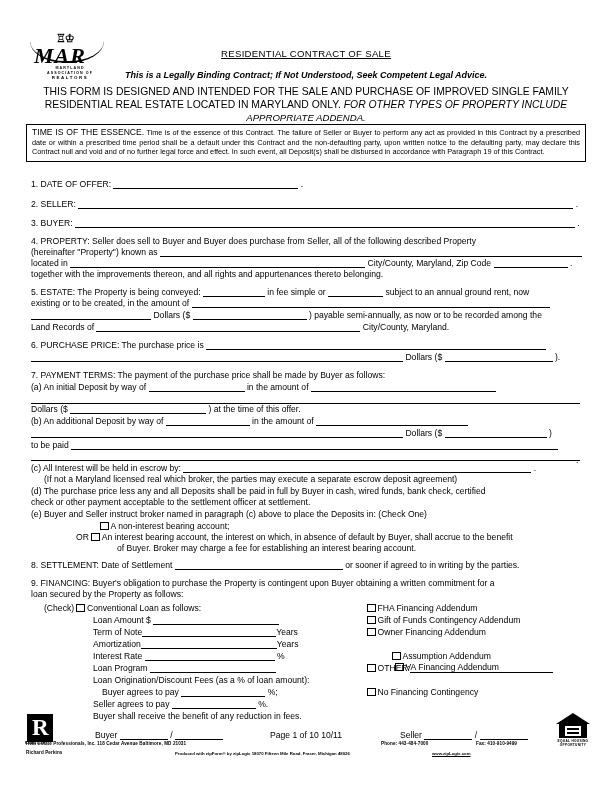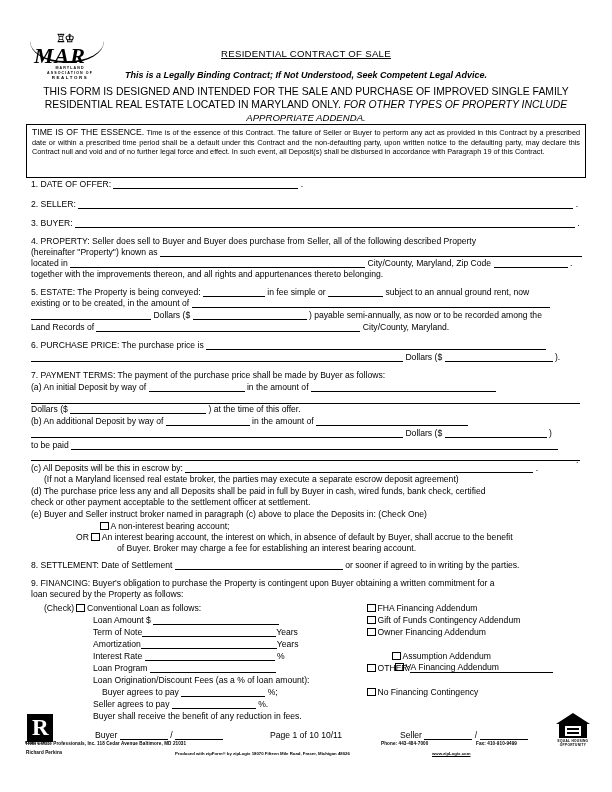--- a/index.html
+++ b/index.html
@@ -31,21 +31,21 @@
   #doc-title span{text-decoration:underline;letter-spacing:.3px;}
   #legal-advice{left:0;top:70px;width:612px;text-align:center;font-size:9px;font-style:italic;
       font-weight:bold;}
   #intro1{left:0;top:86px;width:612px;text-align:center;font-size:10.4px;}
   #intro2{left:0;top:99px;width:612px;text-align:center;font-size:10.4px;}
   #intro2 .i{font-style:italic;}
   #intro3{left:0;top:112px;width:612px;text-align:center;font-size:9.6px;font-style:italic;}
 
   
   #toe-box{position:absolute;left:26px;top:124px;width:560px;border:1.6px solid #000;
-      padding:3px 5px 20px 5px;box-sizing:border-box;}
+      padding:3px 5px 4px 5px;box-sizing:border-box;}
   #toe-box p{margin:0;font-size:7.3px;line-height:9.6px;text-align:justify;}
   #toe-box .hd{font-size:8.6px;font-weight:normal;}
 
   
   .para{position:absolute;font-size:8.6px;line-height:11px;}
 
   
   .ln{display:inline-block;border-bottom:1.3px solid #000;vertical-align:-2px;height:9px;}
   .lnfull{position:absolute;border-bottom:1.3px solid #000;height:0;}
 
@@ -192,25 +192,25 @@
     <span>)</span>
   </div>
   <div class="para" style="left:31px;top:440px;">
     <span>to be paid</span>
     <span class="ln" style="width:487px;"></span>
   </div>
   <div class="lnfull" style="left:31px;top:460px;width:549px;border-bottom-width:1.6px;"></div>
   <div class="para" style="left:576px;top:455px;font-size:8.6px;">.</div>
 
   <div class="para" style="left:31px;top:463px;">
-    <span>(c) All Deposits will be this in escrow by:</span>
+    <span>(c) All Interest will be held in escrow by:</span>
     <span class="ln" style="width:348px;"></span>
     <span>.</span>
   </div>
-  <div class="para" style="left:44px;top:474px;">(If not a Maryland licensed real estate broker, the parties may execute a separate escrow deposit agreement)</div>
+  <div class="para" style="left:44px;top:474px;">(If not a Maryland licensed real which broker, the parties may execute a separate escrow deposit agreement)</div>
 
   <div class="para" style="left:31px;top:486px;">(d) The purchase price less any and all Deposits shall be paid in full by Buyer in cash, wired funds, bank check, certified</div>
   <div class="para" style="left:31px;top:497px;">check or other payment acceptable to the settlement officer at settlement.</div>
 
   <div class="para" style="left:31px;top:509px;">(e) Buyer and Seller instruct broker named in paragraph (c) above to place the Deposits in: (Check One)</div>
   <div class="para" style="left:100px;top:521px;">
     <span class="cb"></span><span>A non-interest bearing account;</span>
   </div>
   <div class="para" style="left:76px;top:532px;">
     <span>OR</span>

